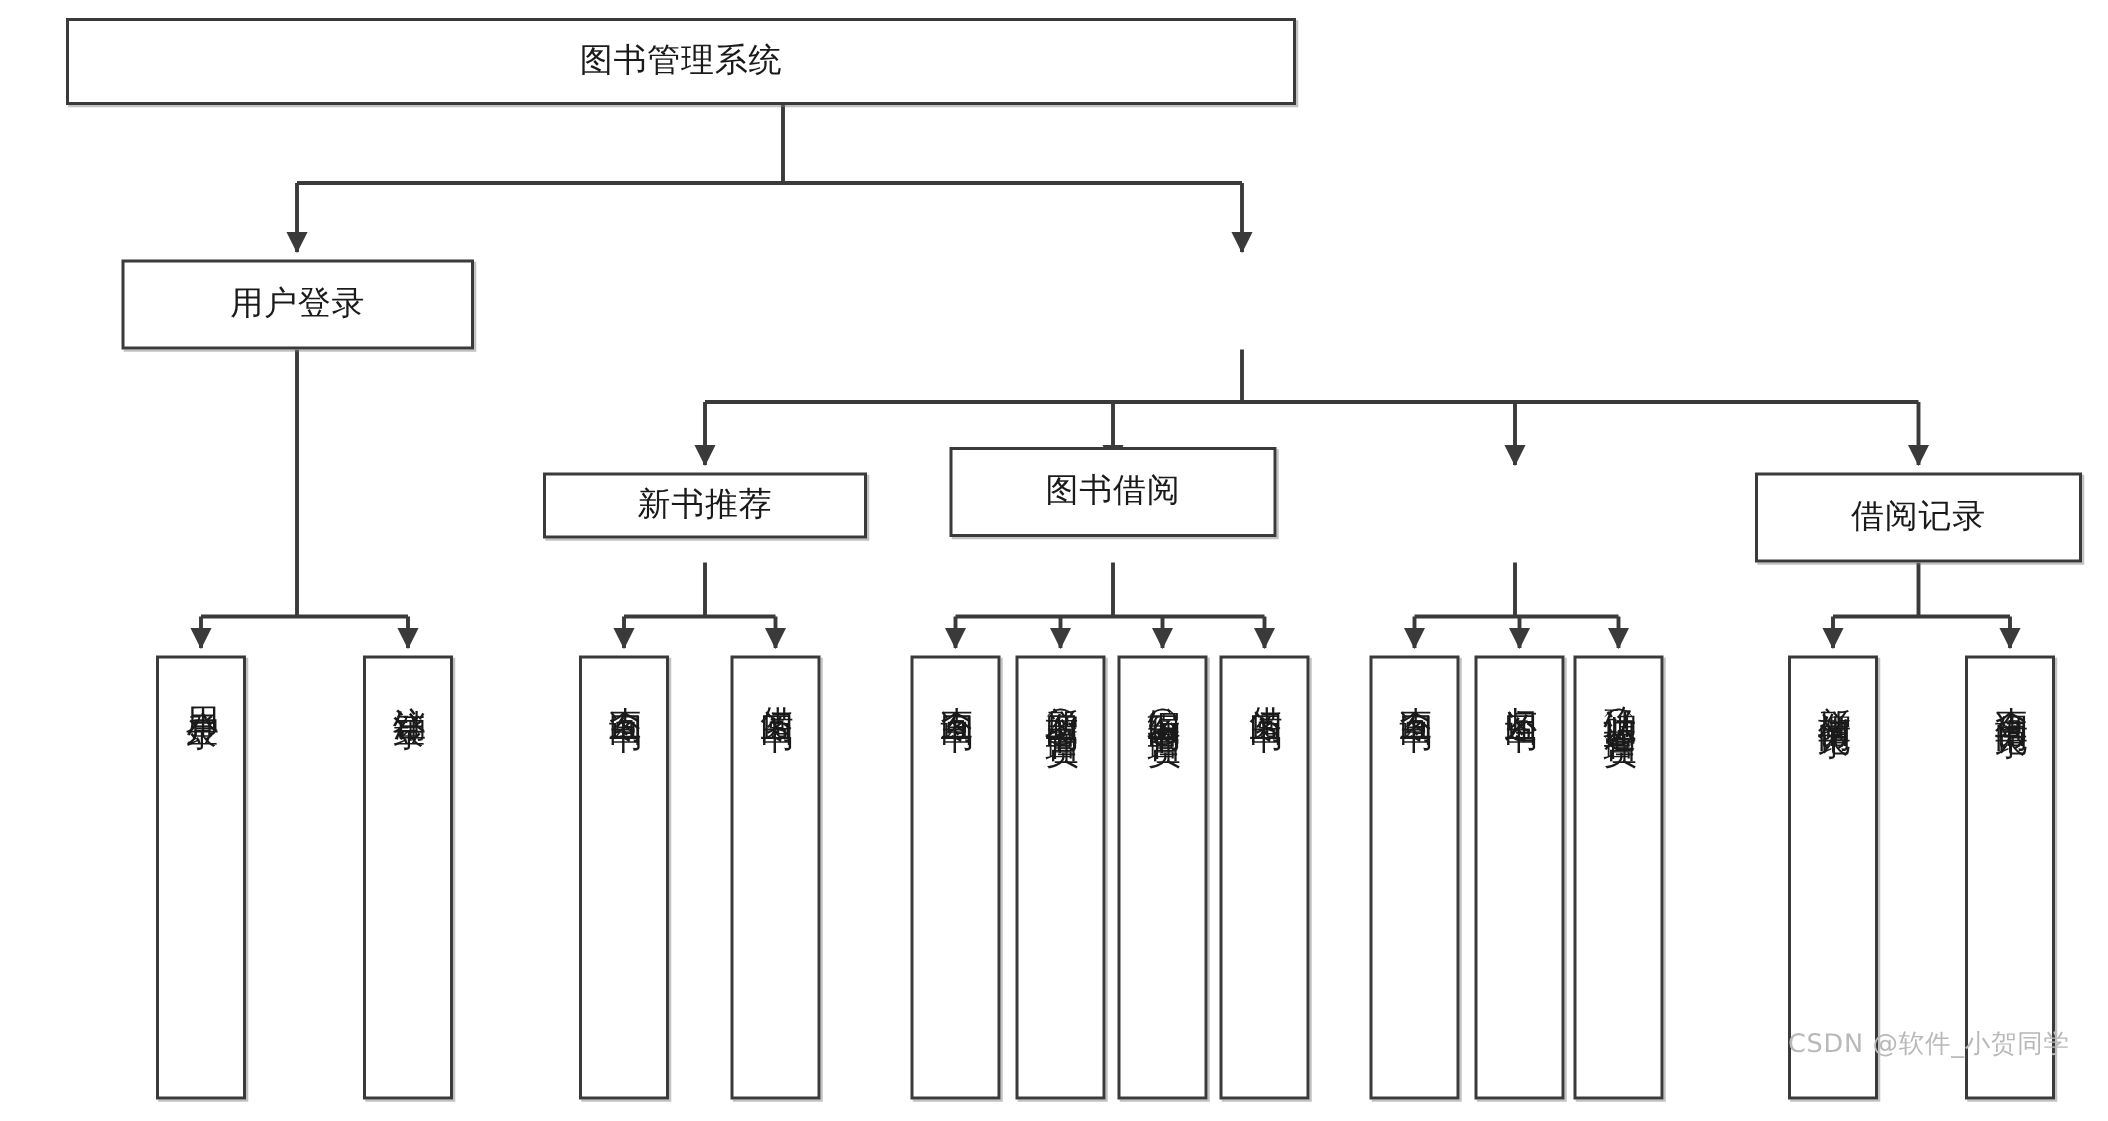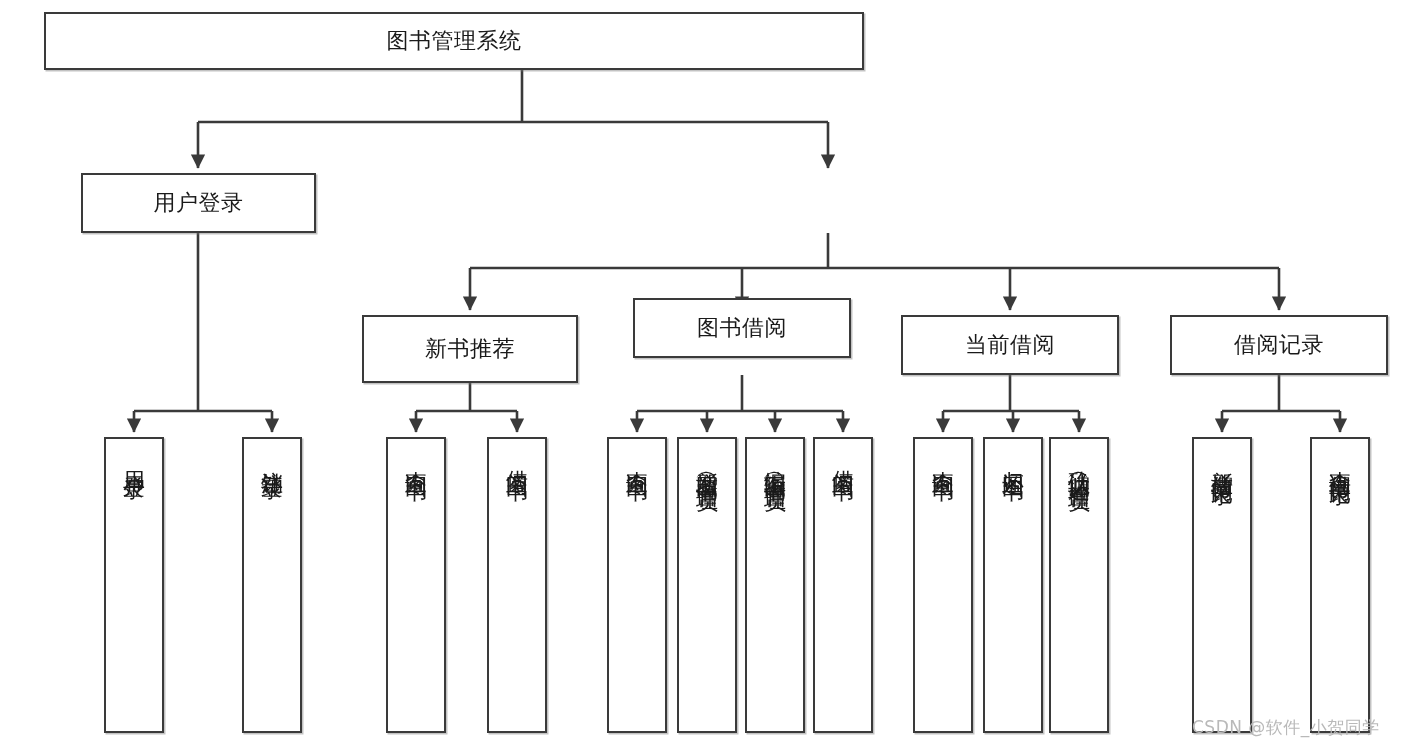--- a/index.html
+++ b/index.html
@@ -122,28 +122,25 @@
   </svg>
 
   <div class="node horiz" style="left:20px; top:12px; width:820px; height:58px;margin-left:24px;">
     <span class="label">图书管理系统</span>
   </div>
 
   <div class="node horiz" style="left:81px; top:173px; width:235px; height:60px;">
     <span class="label">用户登录</span>
   </div>
 
-  <div class="node horiz" style="left:362px; top:315px; width:216px; height:68px;">
+  <div class="node horiz" style="left:362px; top:315px; width:216px; height:44px;">
     <span class="label">新书推荐</span>
   </div>
   <div class="node horiz" style="left:633px; top:298px; width:218px; height:60px;">
     <span class="label">图书借阅</span>
-  </div>
-  <div class="node horiz" style="left:901px; top:315px; width:218px; height:60px;">
-    <span class="label">当前借阅</span>
   </div>
   <div class="node horiz" style="left:1170px; top:315px; width:218px; height:60px;">
     <span class="label">借阅记录</span>
   </div>
 
   <div class="node vert" style="left:104px; top:437px; width:60px; height:296px;">
     <span class="label">用户登录</span>
   </div>
   <div class="node vert" style="left:242px; top:437px; width:60px; height:296px;">
     <span class="label">注销登录</span>
@@ -175,15 +172,15 @@
   <div class="node vert" style="left:1049px; top:437px; width:60px; height:296px;">
     <span class="label">确认归还（管理员）</span>
   </div>
   <div class="node vert" style="left:1192px; top:437px; width:60px; height:296px;">
     <span class="label">新增借阅记录</span>
   </div>
   <div class="node vert" style="left:1310px; top:437px; width:60px; height:296px;">
     <span class="label">查询借阅记录</span>
   </div>
 
-  <div class="watermark" style="left:1192px; top:716px;">CSDN @软件_小贺同学</div>
+  <div class="watermark" style="left:1192px; top:684px;">CSDN @软件_小贺同学</div>
 
 </div>
 
 </body></html>

